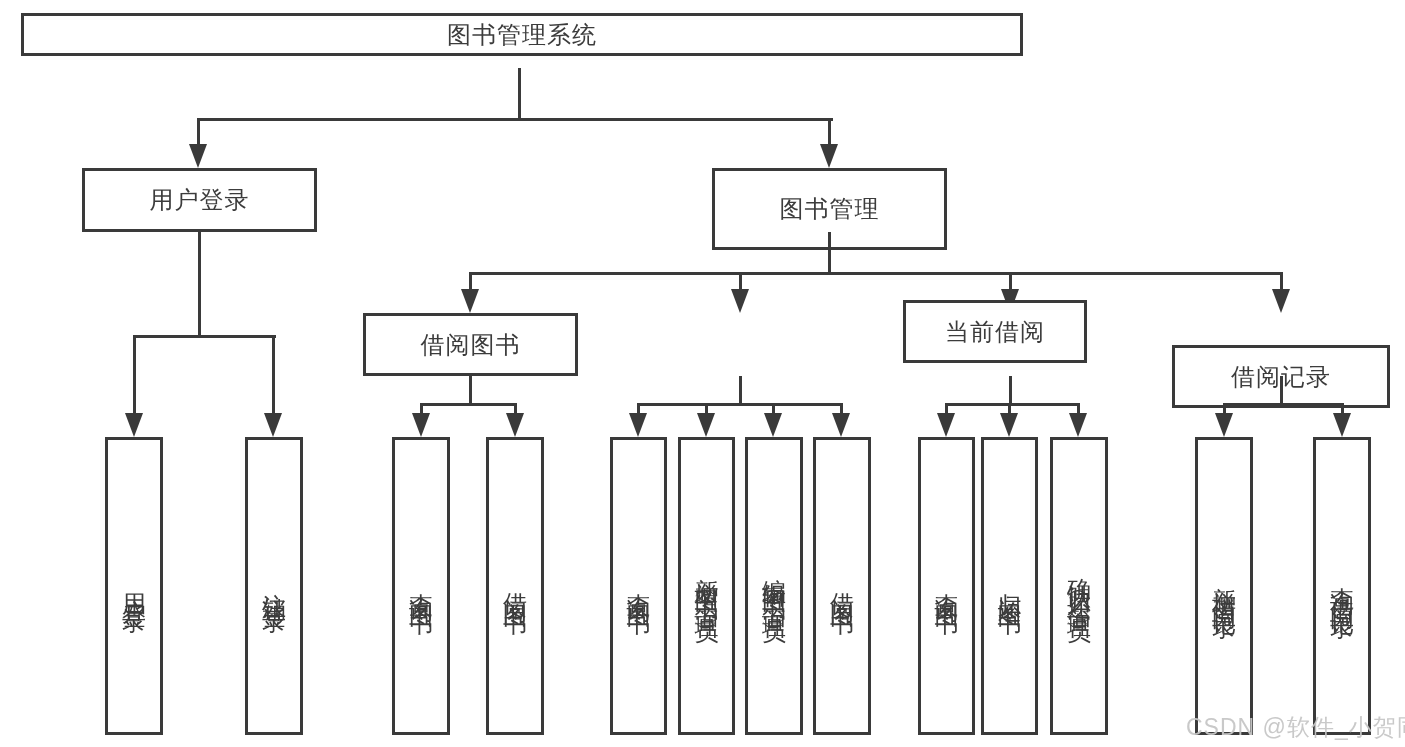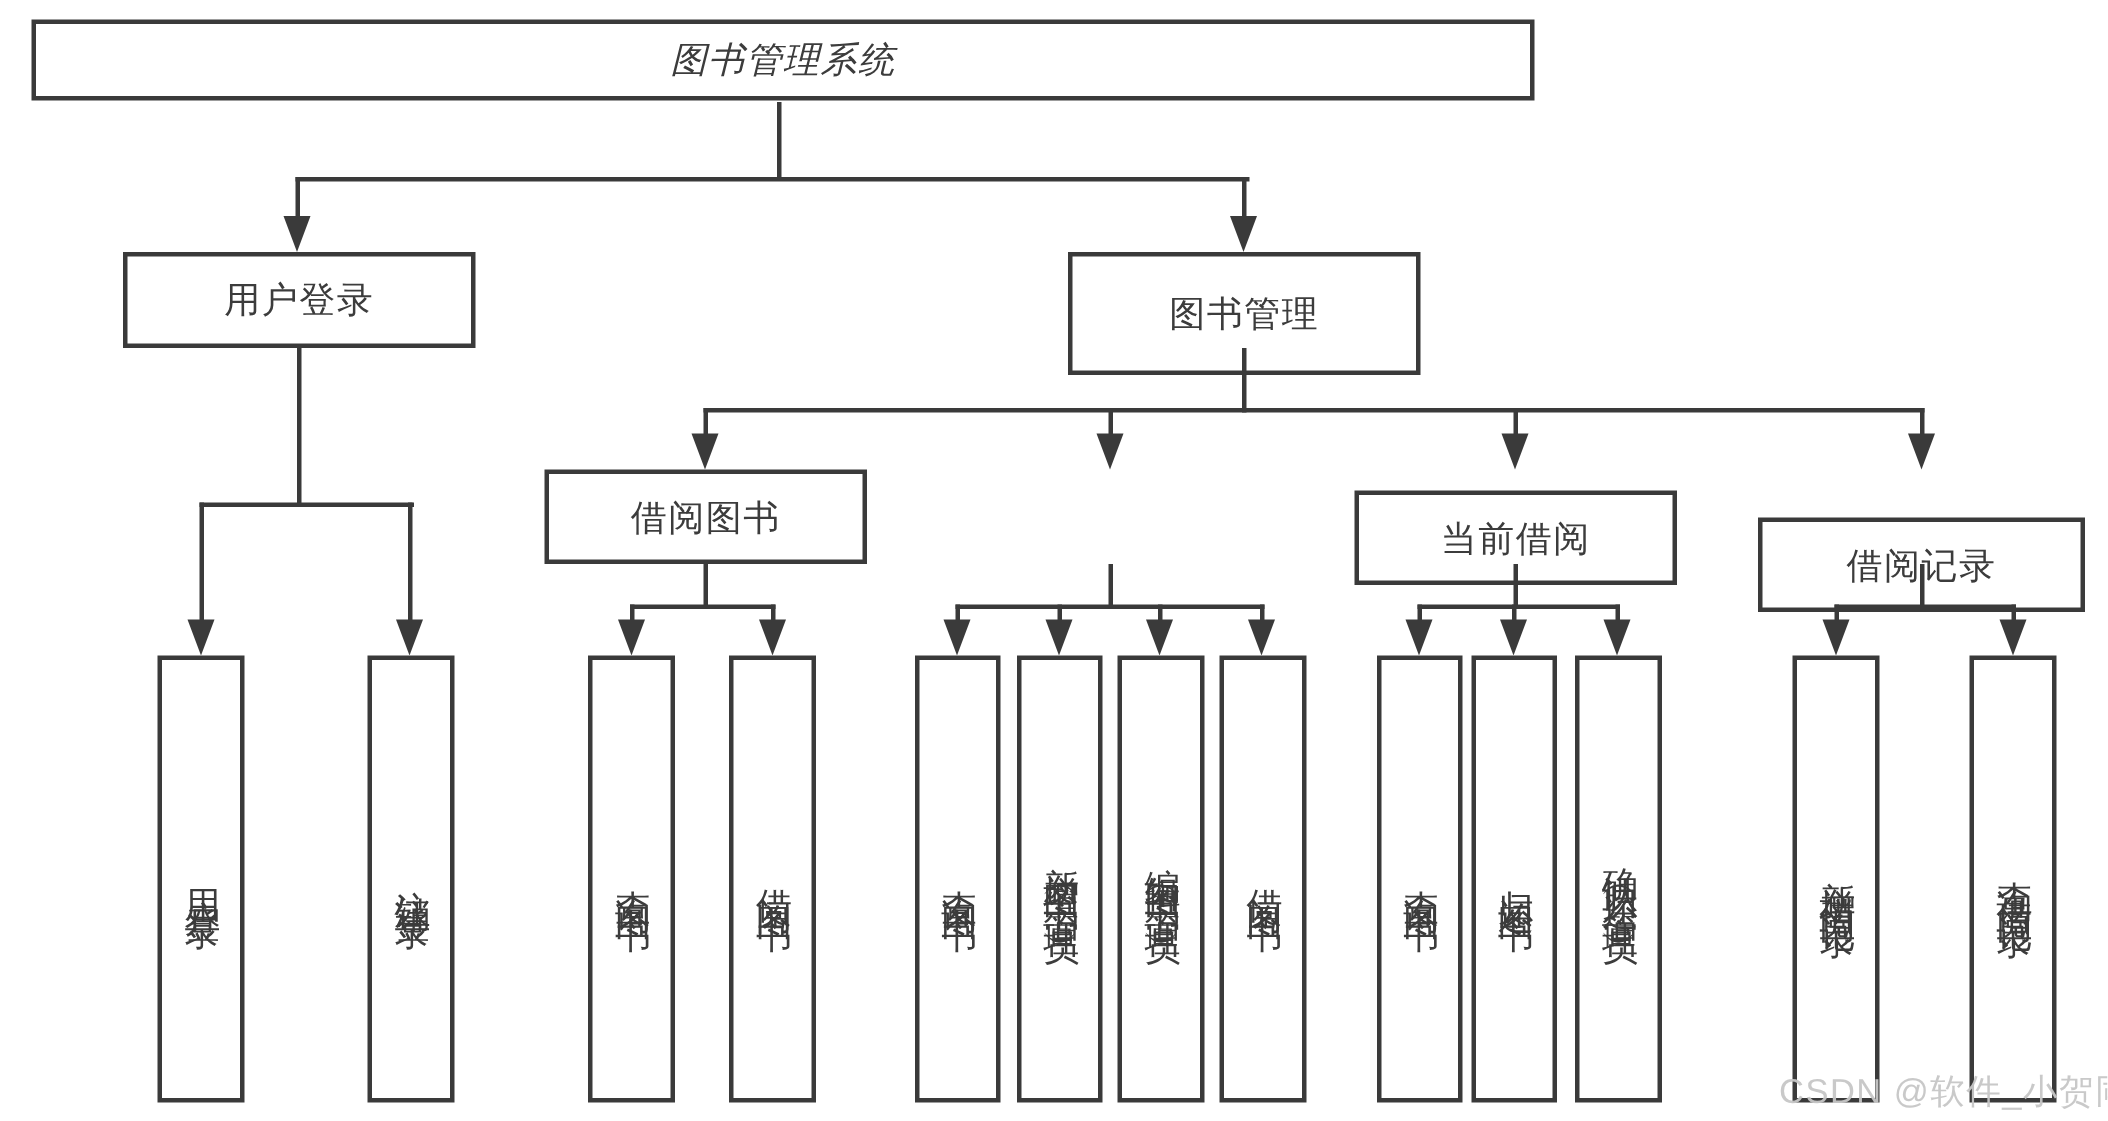--- a/index.html
+++ b/index.html
@@ -26,21 +26,21 @@
   .watermark{
     position:absolute;left:1186px;top:712px;z-index:10;
     font-size:23px;color:rgba(198,198,198,0.95);letter-spacing:1px;white-space:nowrap;
   }
 </style>
 </head>
 <body>
 
 <div class="canvas">
 
-  <div class="box" style="left:21px;top:13px;width:1002px;height:54px;font-style:italic;">
+  <div class="box" style="left:21px;top:13px;width:1002px;height:43px;">
     <span class="hlabel">图书管理系统</span>
   </div>
 
   <div class="vline" style="left:518px;top:68px;height:50px;"></div>
   <div class="hline" style="left:197px;top:118px;width:636px;"></div>
   <div class="vline" style="left:197px;top:118px;height:28px;"></div>
   <div class="arrow" style="left:189px;top:144px;"></div>
   <div class="vline" style="left:828px;top:118px;height:28px;"></div>
   <div class="arrow" style="left:820px;top:144px;"></div>
 
@@ -65,21 +65,21 @@
   <div class="vline" style="left:739px;top:272px;height:18px;"></div>
   <div class="arrow" style="left:731px;top:289px;"></div>
   <div class="vline" style="left:1009px;top:272px;height:18px;"></div>
   <div class="arrow" style="left:1001px;top:289px;"></div>
   <div class="vline" style="left:1280px;top:272px;height:18px;"></div>
   <div class="arrow" style="left:1272px;top:289px;"></div>
 
   <div class="box" style="left:363px;top:313px;width:215px;height:63px;">
     <span class="hlabel">借阅图书</span>
   </div>
-  <div class="box" style="left:903px;top:327px;width:215px;height:63px;">
+  <div class="box" style="left:903px;top:300px;width:184px;height:63px;">
     <span class="hlabel">当前借阅</span>
   </div>
   <div class="box" style="left:1172px;top:313px;width:218px;height:63px;margin-top:32px;">
     <span class="hlabel">借阅记录</span>
   </div>
 
   <div class="vline" style="left:469px;top:376px;height:30px;"></div>
   <div class="hline" style="left:420px;top:403px;width:97px;"></div>
   <div class="vline" style="left:420px;top:403px;height:12px;"></div>
   <div class="arrow" style="left:412px;top:413px;"></div>

